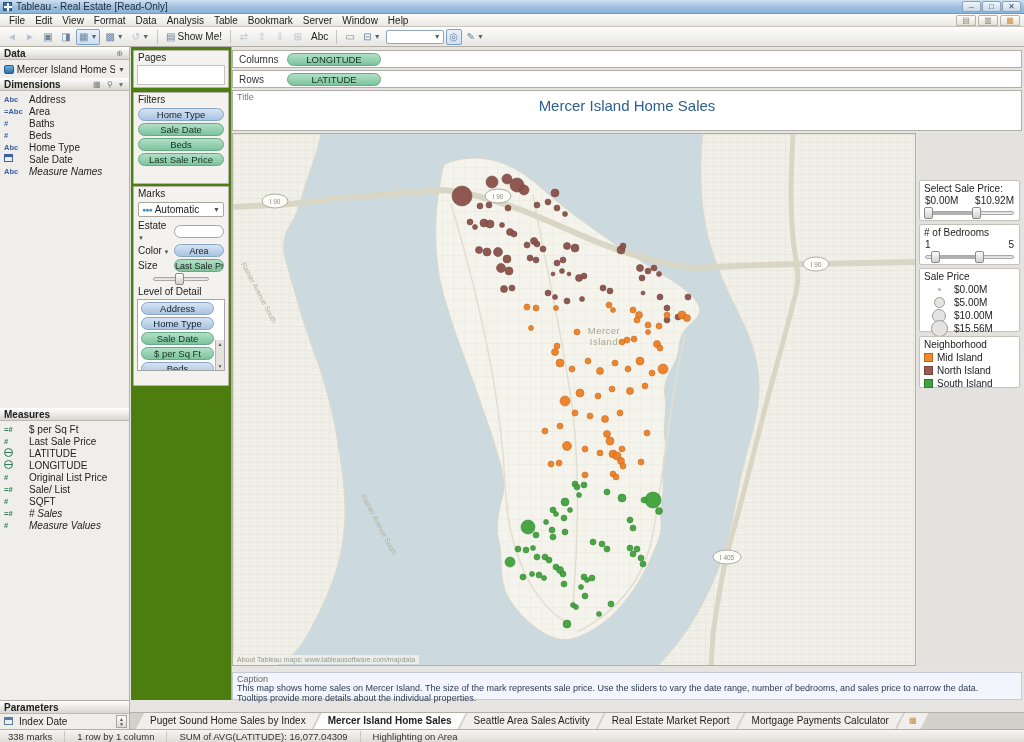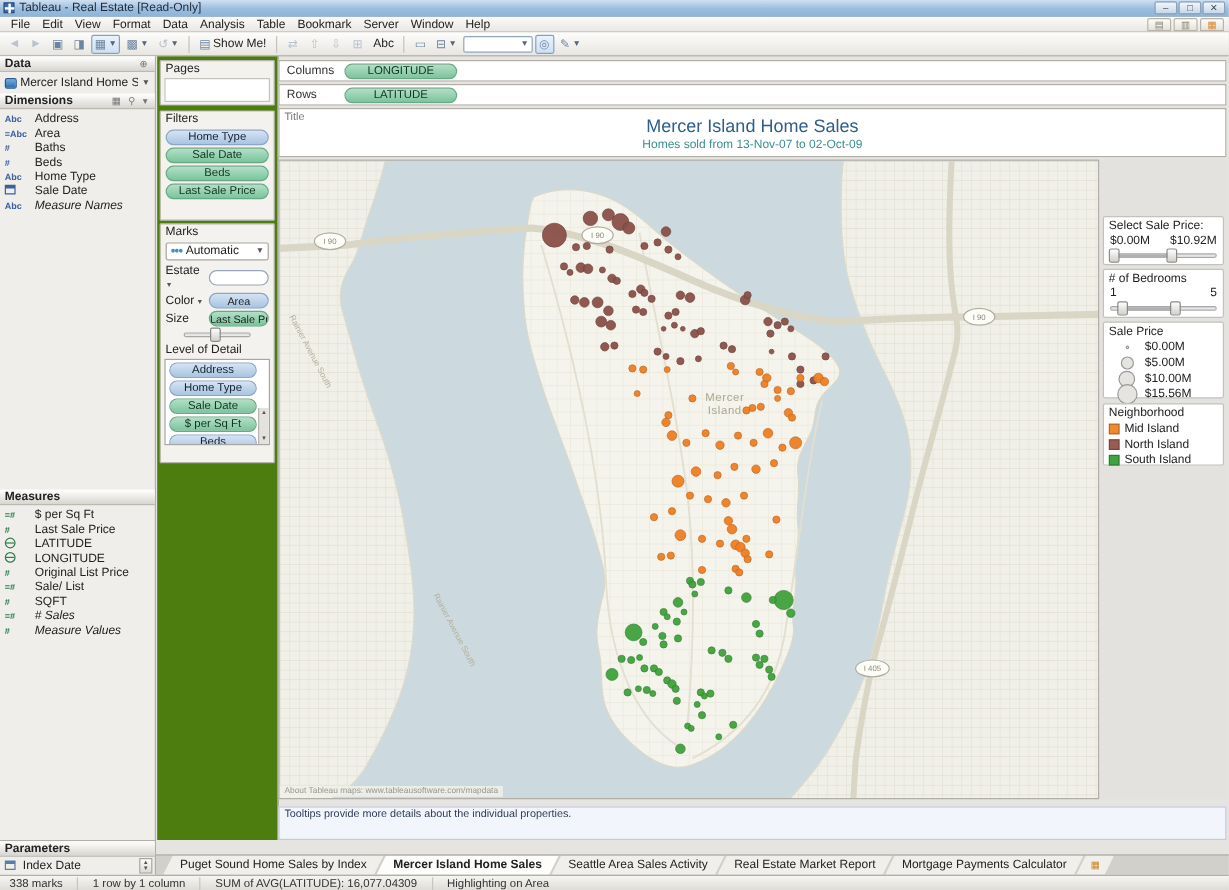--- a/index.html
+++ b/index.html
@@ -378,21 +378,20 @@
   <span class="shelf-pill">LONGITUDE</span>
 </div>
 <div class="shelf-row" style="top:70px;">
   <span class="s-lbl">Rows</span>
   <span class="shelf-pill">LATITUDE</span>
 </div>
 
 <div class="title-card">
   <span class="t-tag">Title</span>
   <div class="t-main">Mercer Island Home Sales</div>
-  <div class="t-sub">Homes sold from 13-Nov-07 to 02-Oct-09</div>
 </div>
 
 <div class="map">
   <svg width="684" height="533" viewBox="0 0 684 533">
     <defs>
       <pattern id="gridA" width="8" height="8" patternUnits="userSpaceOnUse">
         <rect width="8" height="8" fill="#f1f0e8"></rect>
         <path d="M8 0H0V8" fill="none" stroke="#e3e1d4" stroke-width="1"></path>
       </pattern>
       <pattern id="gridB" width="11" height="11" patternUnits="userSpaceOnUse">
@@ -689,20 +688,22 @@
         </div>
         <div class="color-row">
           <span class="swatch" style="background: rgb(63, 163, 63);"></span>
           <span>South Island</span>
         </div>
       </div>
   </div>
 </div>
 
 <div class="caption-card">
+  <div class="c-tag">Caption</div>
+  <div class="c-text">This map shows home sales on Mercer Island. The size of the mark represents sale price. Use the sliders to vary the date range, number of bedrooms, and sales price to narrow the data.</div>
   <div class="c-text">Tooltips provide more details about the individual properties.</div>
 </div>
 
 <div class="tabs-row" id="tabs-row">
     <span class="sheet-tab">Puget Sound Home Sales by Index</span>
     <span class="sheet-tab active">Mercer Island Home Sales</span>
     <span class="sheet-tab">Seattle Area Sales Activity</span>
     <span class="sheet-tab">Real Estate Market Report</span>
     <span class="sheet-tab">Mortgage Payments Calculator</span>
     <span class="sheet-tab icon-tab">▦</span>

